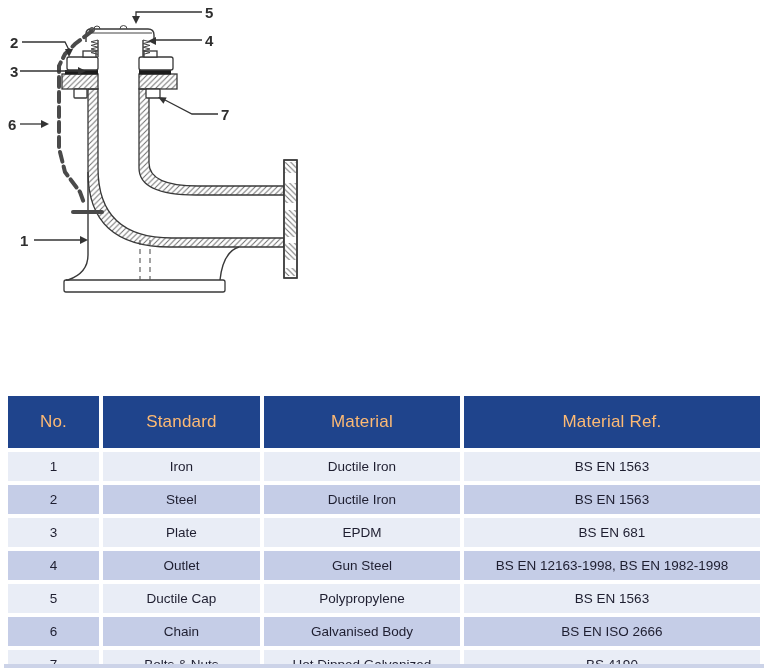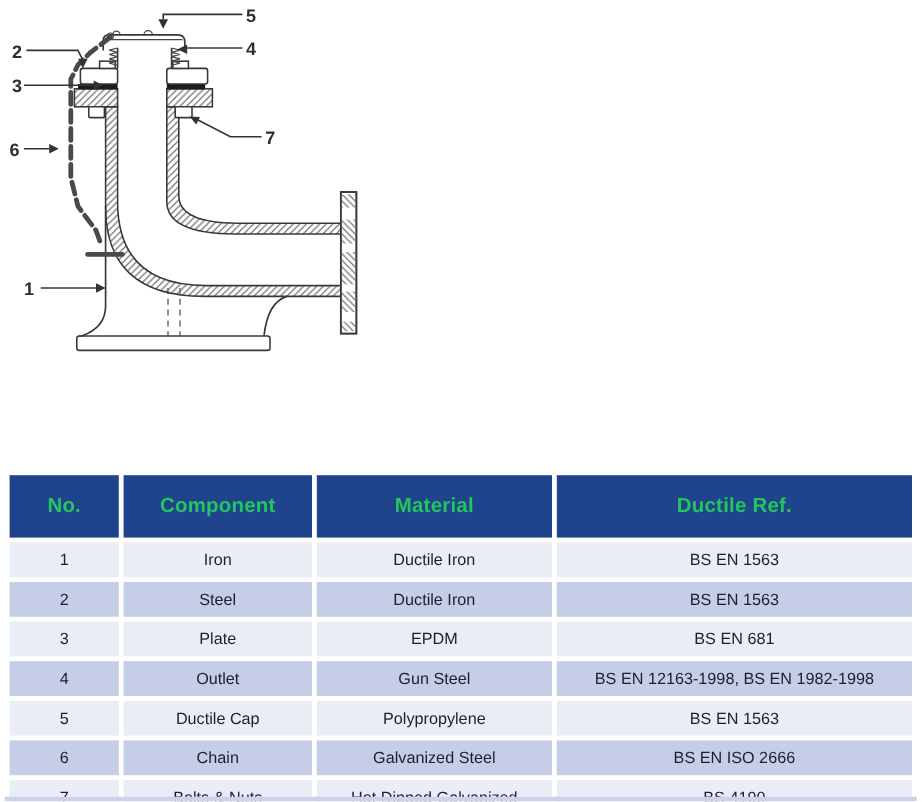--- a/index.html
+++ b/index.html
@@ -14,21 +14,21 @@
   .whitepart{fill:#ffffff;stroke:#383838;stroke-width:1.3;}
   .band{fill:url(#hatch);stroke:#383838;stroke-width:1.3;}
   .bandB{fill:url(#hatchB);stroke:none;}
   .gasket{fill:#1c1c1c;stroke:none;}
   .thin{stroke:#444;stroke-width:1;fill:none;}
   .chain{stroke:#4a4a4a;stroke-width:4;stroke-linecap:round;fill:none;}
   .dashedline{stroke:#555;stroke-width:1.1;stroke-dasharray:5 4;fill:none;}
   
   #spec-table-wrap{position:absolute;left:4px;top:392px;width:760px;}
   table#spec-table{width:100%;border-collapse:separate;border-spacing:4px 4px;table-layout:fixed;}
-  #spec-table th{background:#1f448c;color:#22c55e;font-size:17px;font-weight:700;
+  #spec-table th{background:#1f448c;color:#fdba74;font-size:17px;font-weight:400;
       height:50px;text-align:center;vertical-align:middle;letter-spacing:.2px;}
   #spec-table td{font-size:13.5px;color:#1e1e30;height:27px;text-align:center;vertical-align:middle;}
   #spec-table tbody tr:nth-child(odd) td{background:#e9edf6;}
   #spec-table tbody tr:nth-child(even) td{background:#c5cde7;}
   #bottom-strip{position:absolute;left:4px;top:664px;width:760px;height:4px;background:#ccd3e8;}
 </style>
 </head>
 <body>
 
 <div id="page">
@@ -135,23 +135,23 @@
     <table id="spec-table">
       <colgroup>
         <col style="width:12.3%">
           <col style="width:21.2%">
         <col style="width:26.5%">
           <col style="width:40%">
       </colgroup>
       <thead>
         <tr id="header-row">
             <th>No.</th>
-            <th>Component</th>
+            <th>Standard</th>
             <th>Material</th>
-            <th>Ductile Ref.</th>
+            <th>Material Ref.</th>
           </tr>
       </thead>
       <tbody id="table-body">
           <tr>
             <td>1</td>
             <td>Iron</td>
             <td>Ductile Iron</td>
             <td>BS EN 1563</td>
           </tr>
           <tr>
@@ -174,21 +174,21 @@
           </tr>
           <tr>
             <td>5</td>
             <td>Ductile Cap</td>
             <td>Polypropylene</td>
             <td>BS EN 1563</td>
           </tr>
           <tr>
             <td>6</td>
             <td>Chain</td>
-            <td>Galvanized Steel</td>
+            <td>Galvanised Body</td>
             <td>BS EN ISO 2666</td>
           </tr>
           <tr>
             <td>7</td>
             <td>Bolts &amp; Nuts</td>
             <td>Hot Dipped Galvanized</td>
             <td>BS 4190</td>
           </tr>
         </tbody>
     </table>

